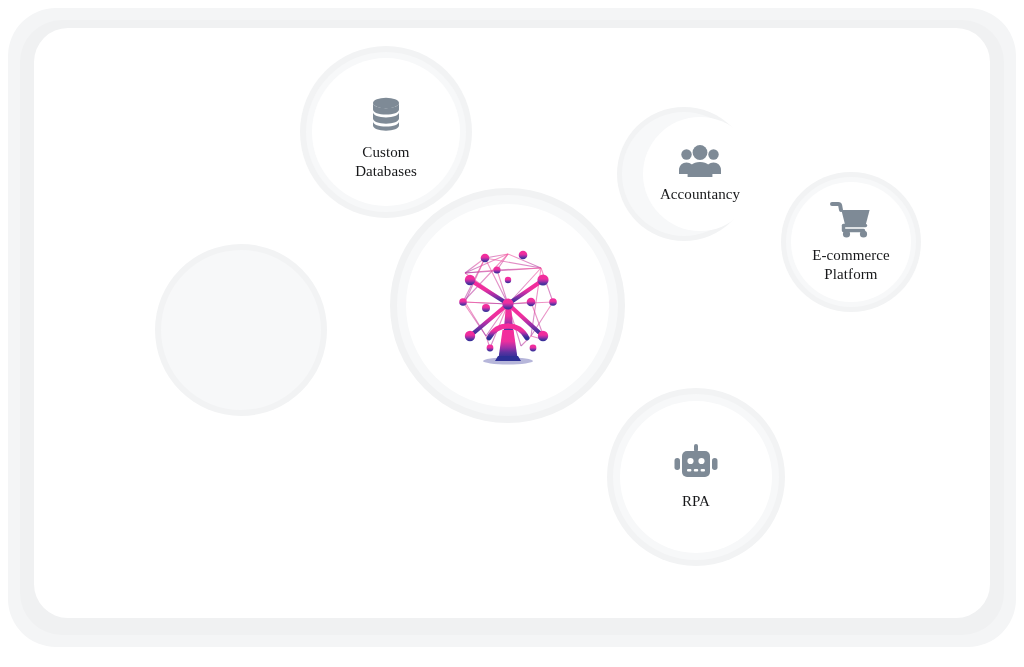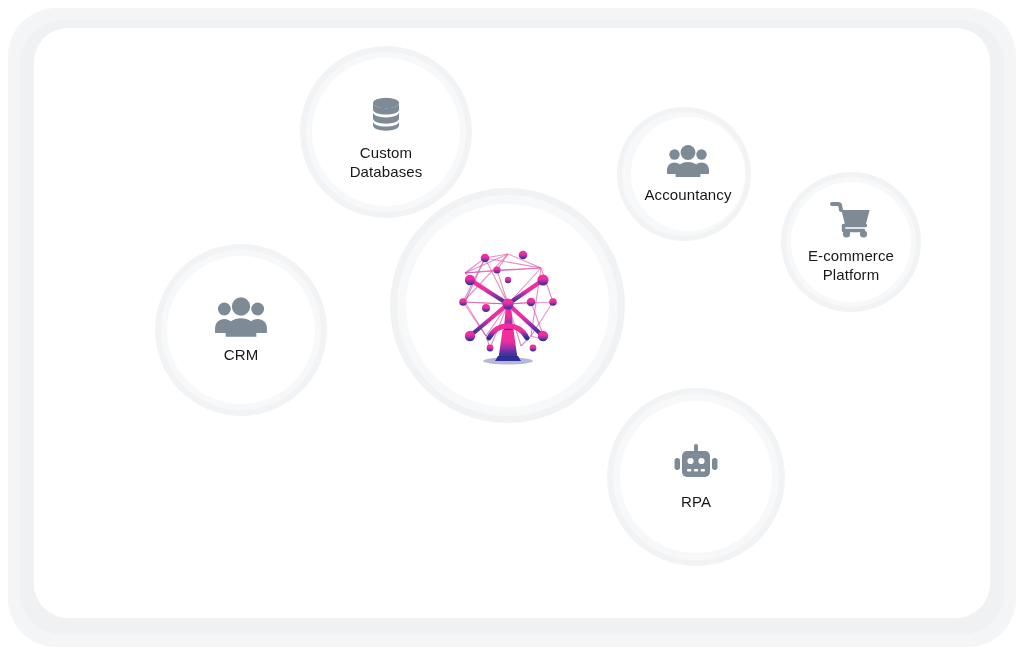--- a/index.html
+++ b/index.html
@@ -13,20 +13,21 @@
     font-family: "Liberation Sans", sans-serif;
     overflow: hidden;
   }
 
   
   #canvas {
     position: relative;
     width: 1024px;
     height: 667px;
     background: #ffffff;
+    font-family: Liberation Serif, serif;
   }
   .frame-outer {
     position: absolute;
     left: 8px;
     top: 8px;
     width: 1008px;
     height: 639px;
     border-radius: 48px;
     background: #f4f5f6;
   }
@@ -86,21 +87,21 @@
   }
   .node-icon svg { display: block; }
 
   
   #node-custom-databases { left: 300px; top: 46px;  width: 172px; height: 172px; }
   #node-custom-databases .halo { left: 6px;  top: 6px;  width: 160px; height: 160px; }
   #node-custom-databases .disc { width: 148px; height: 148px; position: absolute; left: 12px; top: 12px; padding-top: 8px;}
 
   #node-accountancy { left: 617px; top: 107px; width: 134px; height: 134px; }
   #node-accountancy .halo { left: 5px; top: 5px; width: 124px; height: 124px; }
-  #node-accountancy .disc { width: 114px; height: 114px; position: absolute; left: 14px; top: 10px; }
+  #node-accountancy .disc { width: 114px; height: 114px; position: absolute; left: 26px; top: 10px; }
 
   #node-ecommerce { left: 781px; top: 172px; width: 140px; height: 140px; }
   #node-ecommerce .halo { left: 5px; top: 5px; width: 130px; height: 130px; }
   #node-ecommerce .disc { width: 120px; height: 120px; position: absolute; left: 10px; top: 10px; }
 
   #node-crm { left: 155px; top: 244px; width: 172px; height: 172px; }
   #node-crm .halo { left: 6px; top: 6px; width: 160px; height: 160px; }
   #node-crm .disc { width: 148px; height: 148px; position: absolute; left: 12px; top: 12px; }
 
   #node-erp { left: 366px; top: 419px; width: 140px; height: 140px; }
@@ -192,33 +193,20 @@
           <circle cx="33.5" cy="33" r="3.6" fill="#7e8a96"></circle>
         </svg>
       </span>
       <span class="node-label">E-commerce
 Platform</span>
     </div>
   </div>
 
   <div class="node" id="node-crm">
     <div class="halo"></div>
-    <div class="disc">
-      <span class="node-icon">
-        <svg width="56" height="42" viewBox="0 0 44 34">
-          <circle cx="8.5" cy="10.5" r="5.2" fill="#7e8a96"></circle>
-          <circle cx="35.5" cy="10.5" r="5.2" fill="#7e8a96"></circle>
-          <path d="M1 26c0-4.4 3.4-7.4 7.5-7.4S16 21.6 16 26v4H1z" fill="#7e8a96"></path>
-          <path d="M28 26c0-4.4 3.4-7.4 7.5-7.4S43 21.6 43 26v4H28z" fill="#7e8a96"></path>
-          <circle cx="22" cy="8.5" r="7.4" fill="#7e8a96"></circle>
-          <path d="M9.6 28.6c0-6.1 5.2-10.6 12.4-10.6s12.4 4.5 12.4 10.6v4.4H9.6z" fill="#7e8a96"></path>
-        </svg>
-      </span>
-      <span class="node-label">CRM</span>
-    </div>
   </div>
 
 
   <div class="node" id="node-rpa">
     <div class="halo"></div>
     <div class="disc">
       <span class="node-icon">
         <svg width="50" height="42" viewBox="0 0 50 42">
           <rect x="23" y="1" width="4" height="8" rx="2" fill="#7e8a96"></rect>
           <rect x="11" y="8" width="28" height="26" rx="5" fill="#7e8a96"></rect>

